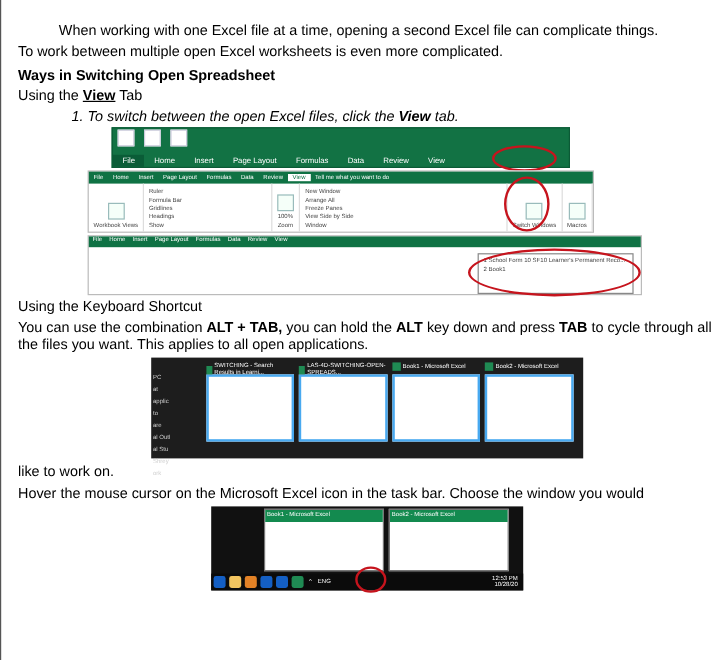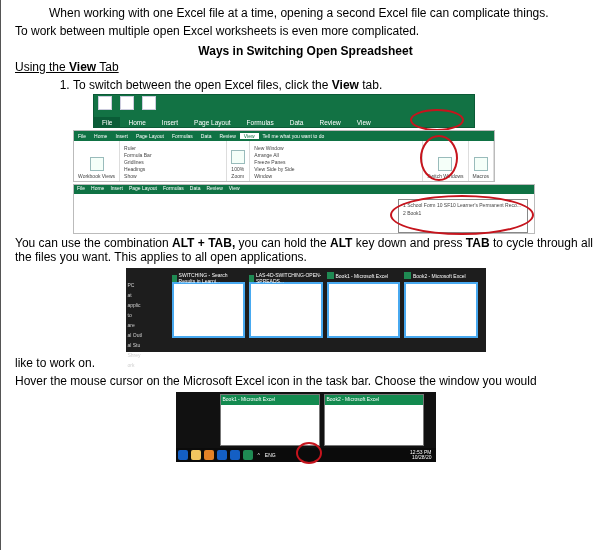--- a/index.html
+++ b/index.html
@@ -16,29 +16,29 @@
     box-sizing: border-box;
     border-left: 1px solid #555;
     padding: 6px 10px 10px 14px;
     overflow: hidden;
   }
   .section-head {
     font-weight: bold;
     margin-bottom: 6px;
   }
   p { margin: 0 0 4px 0; }
-  .indent { text-indent: 34px; }
+  .indent { text-indent: 34px; margin-top: 12px; }
   .center-head {
-    text-align: center;
+    text-align: left;
     font-weight: bold;
     margin: 6px 0 2px 0;
   }
-  .sub-head { text-decoration: underline; }
+  .sub-head { }
   .sub-head .bu { font-weight: bold; text-decoration: underline; }
-  ol { margin: 0 0 0 58px; padding: 0; }
+  ol { margin: 0 0 0 58px; padding: 0; font-style: italic; }
   ol li { margin: 1px 0; }
 
   
   .fig1 {
     margin: 2px 0 2px 78px;
     width: 380px;
     height: 32px;
     background: #127244;
     position: relative;
     border: 1px solid #0b5a36;
@@ -291,20 +291,21 @@
       <span>Review</span>
       <span>View</span>
     </div>
     <div class="menu">
       <span>1 School Form 10 SF10 Learner's Permanent Reco...</span>
       <span>2 Book1</span>
     </div>
     <div class="oval3"></div>
   </div>
 
+  <p class="sub-head">Using the Keyboard Shortcut</p>
   <p>
     <span>You can use the combination </span><b>ALT + TAB,</b><span> you can hold the </span><b>ALT</b><span> key down and press </span><b>TAB</b><span> to cycle through all the files you want. This applies to all open applications.</span>
   </p>
 
   <div class="fig4">
     <div class="sidelabel">
       <span>PC</span>
         <span>at</span>
         <span>applic</span>
         <span>to</span>

